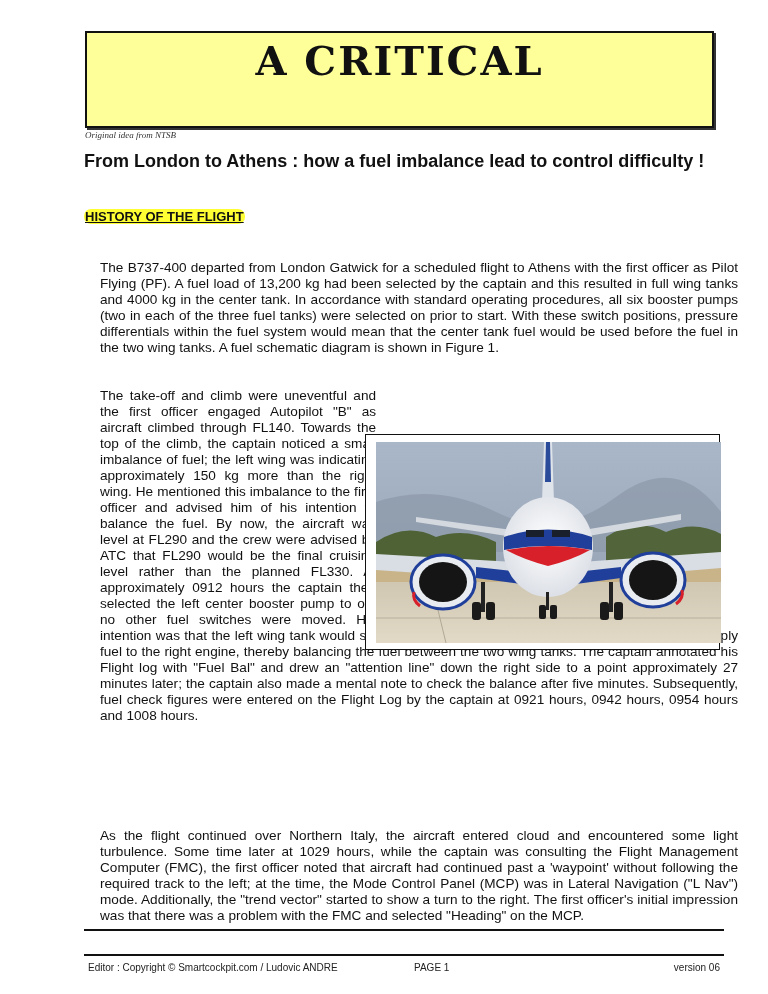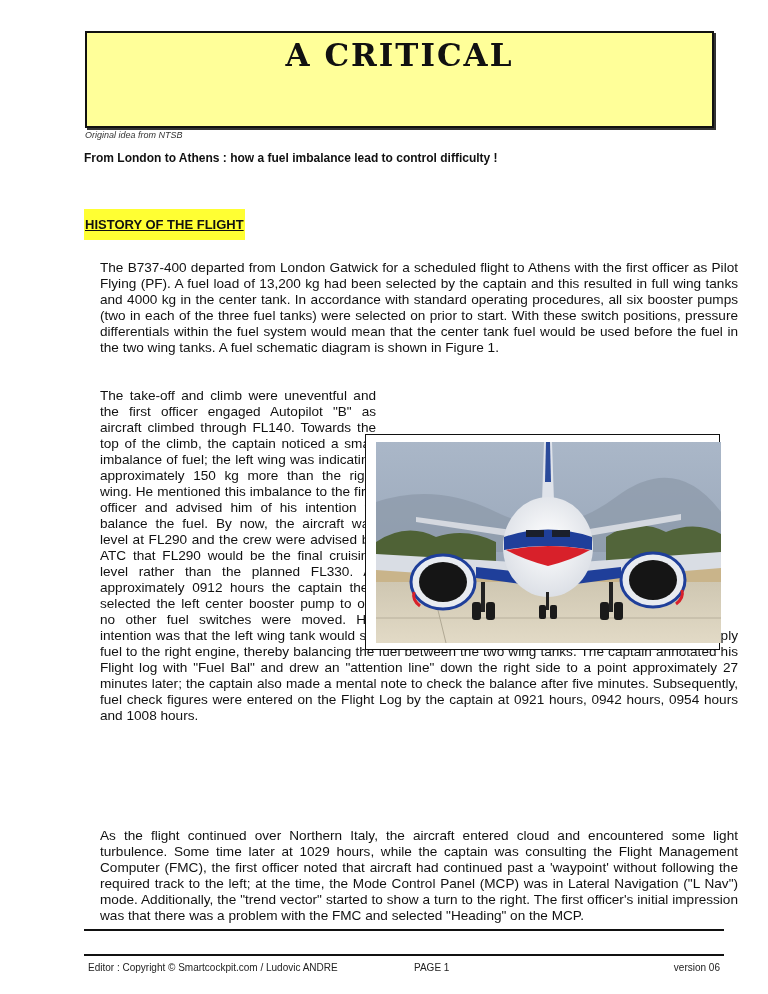--- a/index.html
+++ b/index.html
@@ -1,28 +1,28 @@
 <!DOCTYPE html>
 <html><head>
 <meta charset="utf-8">
 <style>
   html, body { margin: 0; padding: 0; background: #ffffff; }
   body { width: 768px; height: 994px; position: relative; overflow: hidden;
          font-family: "Liberation Sans", sans-serif; color: #111; }
   .title-box { position: absolute; left: 85px; top: 31px; width: 625px; height: 93px;
                background: #ffff99; border: 2px solid #111; box-shadow: 2px 2px 0 #333; }
   .title-line { position: absolute; left: 0; width: 100%; text-align: center;
-                font-family: "DejaVu Serif", serif; font-weight: bold; font-size: 31px;
+                font-family: "DejaVu Serif", serif; font-weight: bold; font-size: 40px;
                 letter-spacing: 2px; color: #111; }
   .title-line.l1 { top: 4px; }
   .title-line.l2 { top: 47px; }
-  .credit { position: absolute; left: 85px; top: 130px; font-size: 9px; font-style: italic; color: #333; }
-  .subtitle { position: absolute; left: 84px; top: 151px; font-size: 12px; font-weight: bold; color: #111; white-space: nowrap; }
+  .credit { position: absolute; left: 85px; top: 130px; font-size: 9px; font-style: italic; color: #333; font-family: Liberation Serif, serif; }
+  .subtitle { position: absolute; left: 84px; top: 151px; font-size: 18px; font-weight: bold; color: #111; white-space: nowrap; }
   .section { position: absolute; left: 84px; top: 209px; font-size: 13px; font-weight: bold;
-             background: #ffff33; padding: 8px 1px; text-decoration: underline; }
+             background: #ffff33; padding: 0 1px; text-decoration: underline; border-radius: 7px; }
   .para { position: absolute; left: 84px; width: 638px; font-size: 13.6px; line-height: 16px;
           text-align: justify; margin: 16px; }
   .p1 { top: 244px; }
   .p2 { top: 372px; }
   .p3 { top: 812px; }
   .float-photo { float: right; width: 354px; height: 219px; margin: 6px 0 4px 8px; }
   .photo-frame { position: absolute; left: 365px; top: 434px; width: 355px; height: 216px;
                  border: 1px solid #111; background: #fff; box-sizing: border-box; }
   .photo { position: absolute; left: 10px; top: 7px; width: 345px; height: 201px; overflow: hidden; }
   .footer-line { position: absolute; left: 84px; width: 640px; height: 2px; background: #111; }

